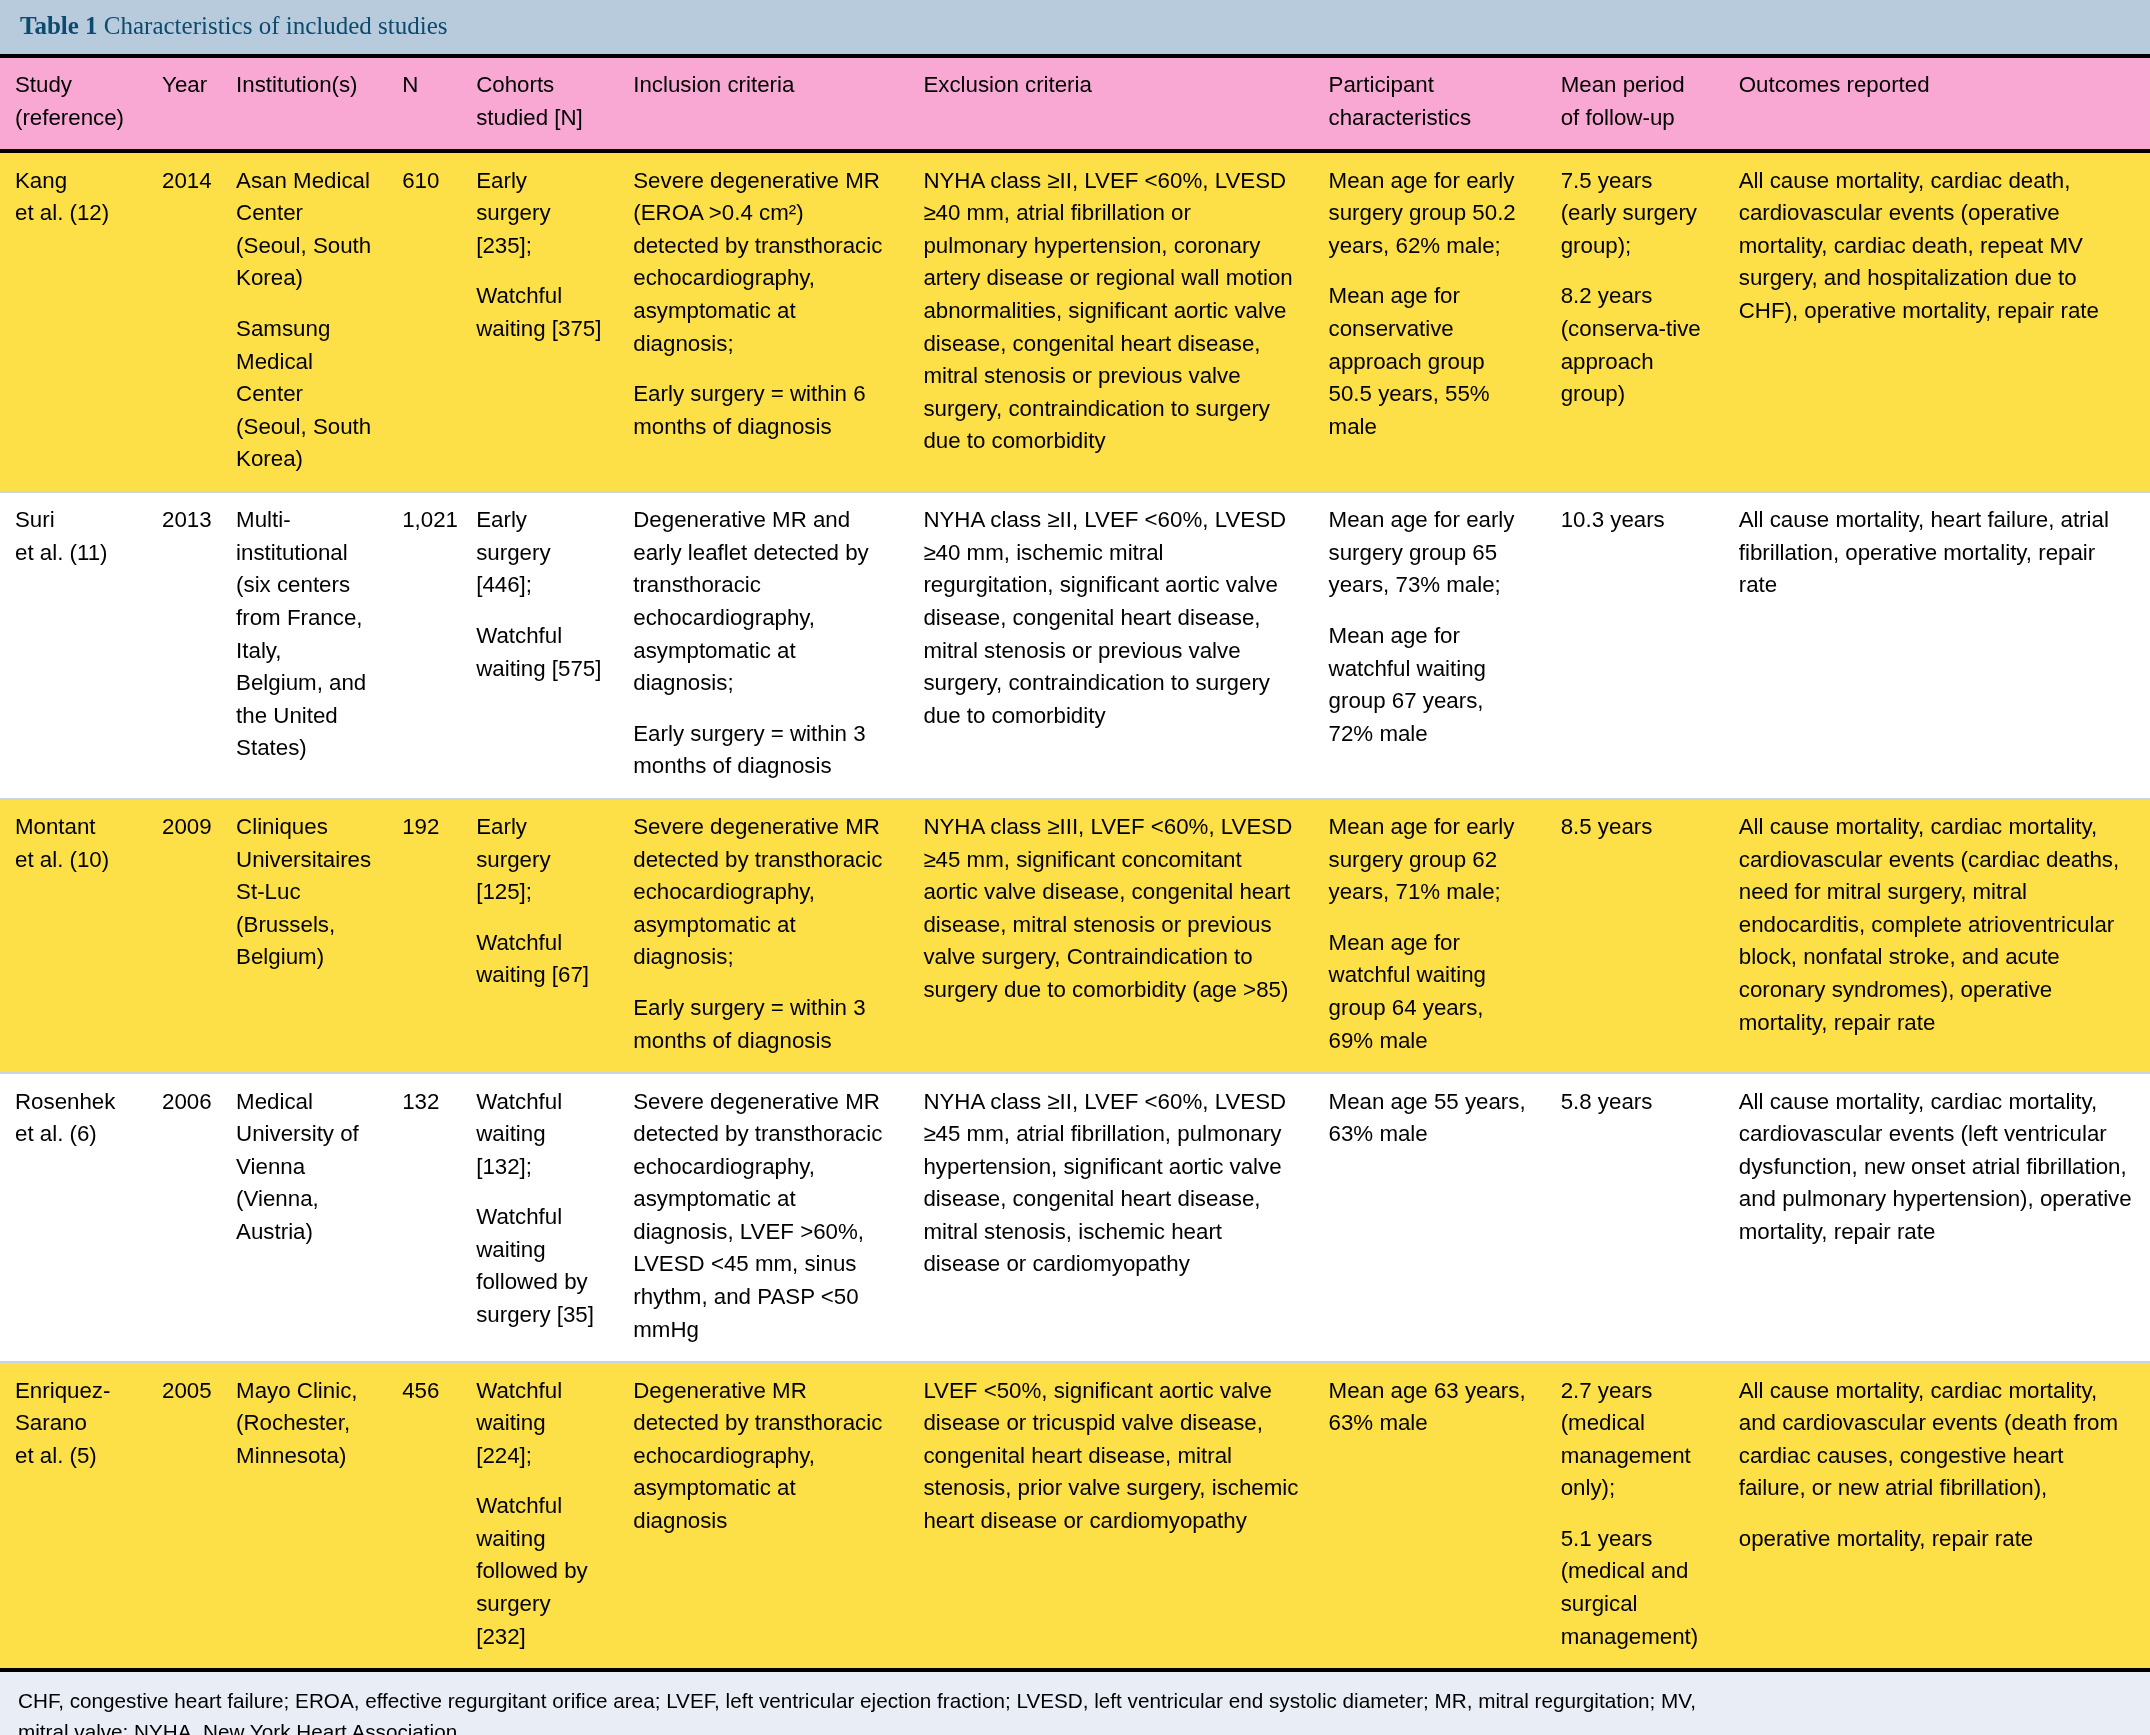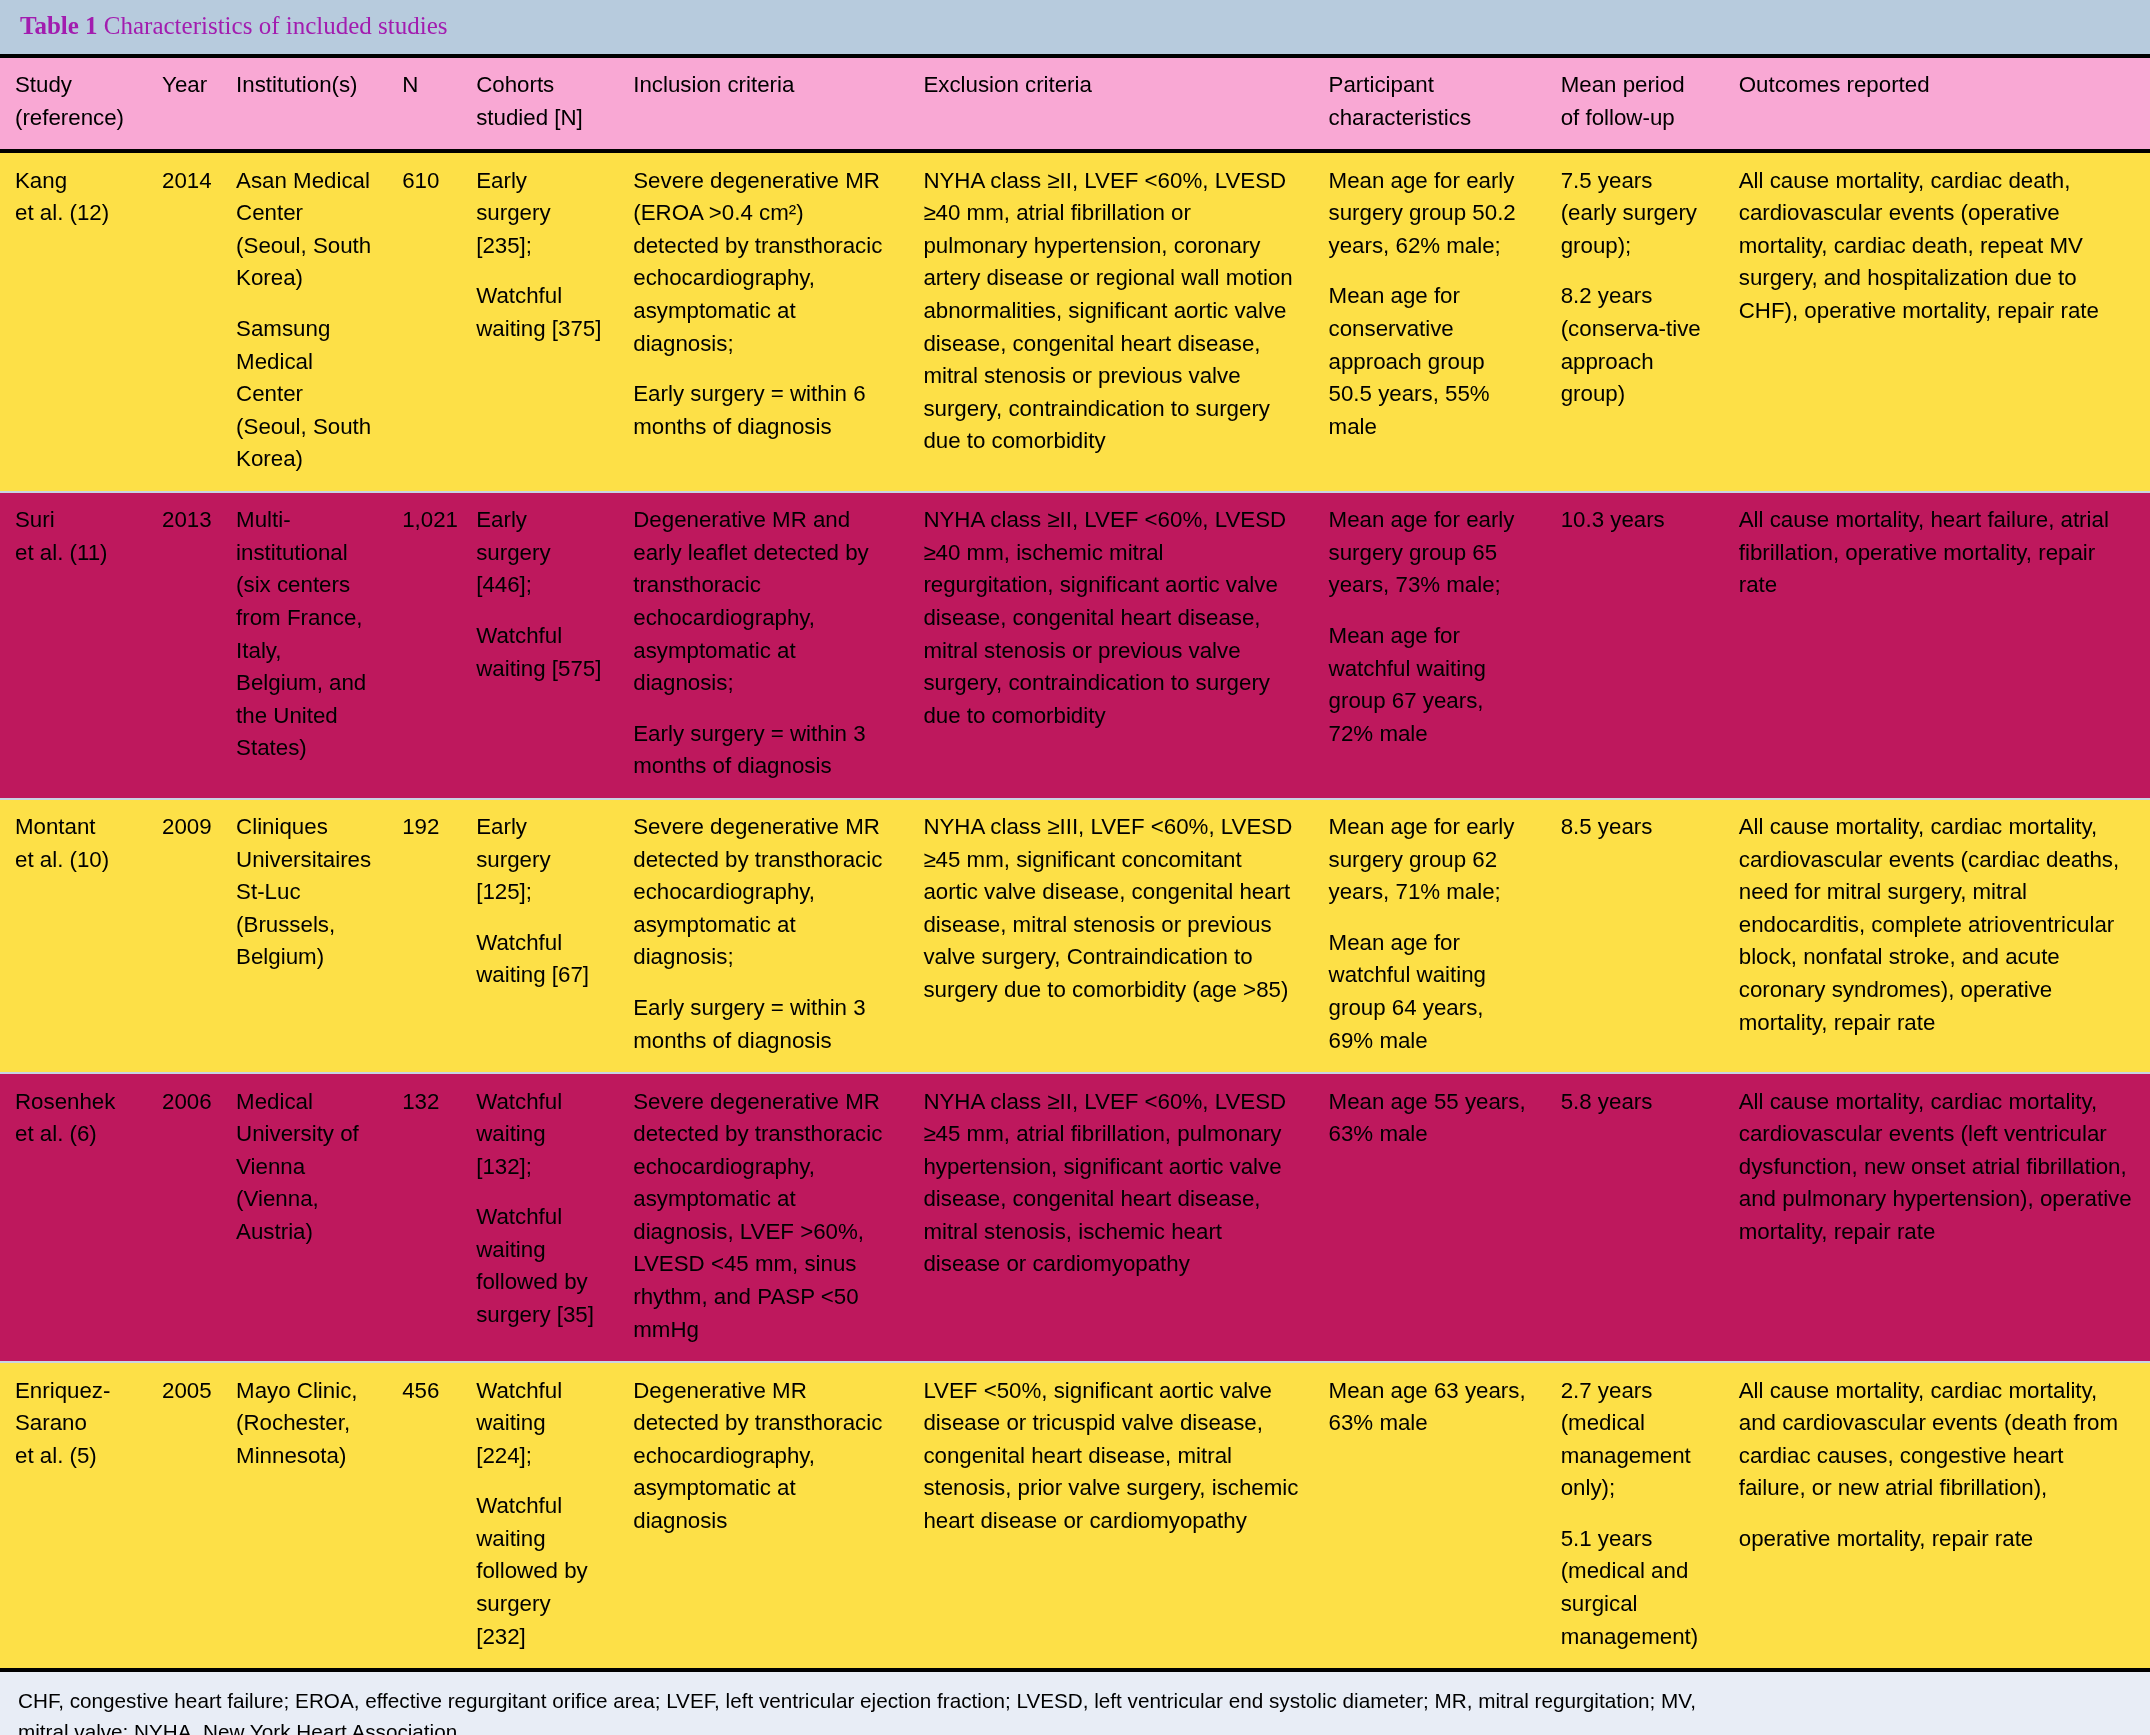--- a/index.html
+++ b/index.html
@@ -20,21 +20,21 @@
   
   .caption-bar {
     background: #b7cbdd;
     padding: 11.6px 20px 13.2px 20px;
     border-bottom: 4.1px solid #000000;
   }
   .caption-text {
     font-family: "Liberation Serif", serif;
     font-size: 25px;
     line-height: 1.15;
-    color: #a21caf;
+    color: #0c4a6e;
   }
   .caption-label {
     font-weight: bold;
   }
   
   table.study-table {
     width: 100%;
     border-collapse: collapse;
     table-layout: fixed;
   }
@@ -50,21 +50,21 @@
   thead th {
     background: #f9a8d4;
     border-bottom: 4.1px solid #000000;
     padding-top: 15px;
     padding-bottom: 16.6px;
   }
   tbody tr.row-shade-dark > td {
     background: #fde047;
   }
   tbody tr.row-shade-light > td {
-    background: #be185d;
+    background: #ffffff;
   }
   tbody tr > td {
     border-bottom: 2.5px solid #c9d4e3;
   }
   tbody tr:last-child > td {
     border-bottom: 4.1px solid #000000;
     padding-left: 15px;
   }
   
   col.c-study   { width: 147px; }

